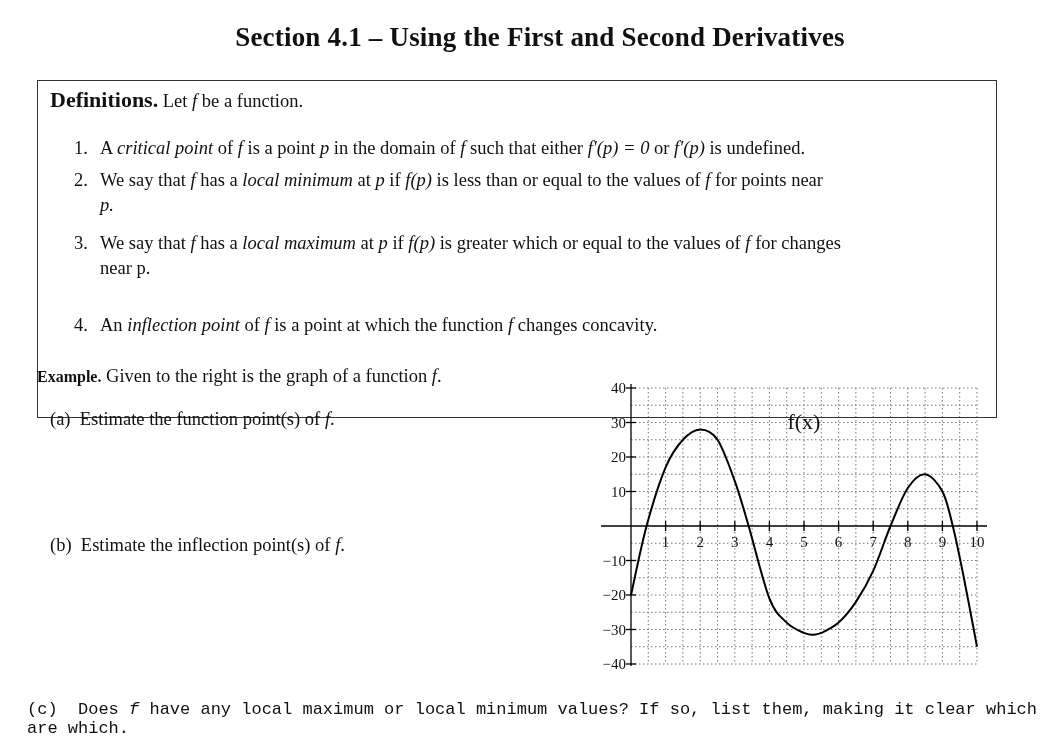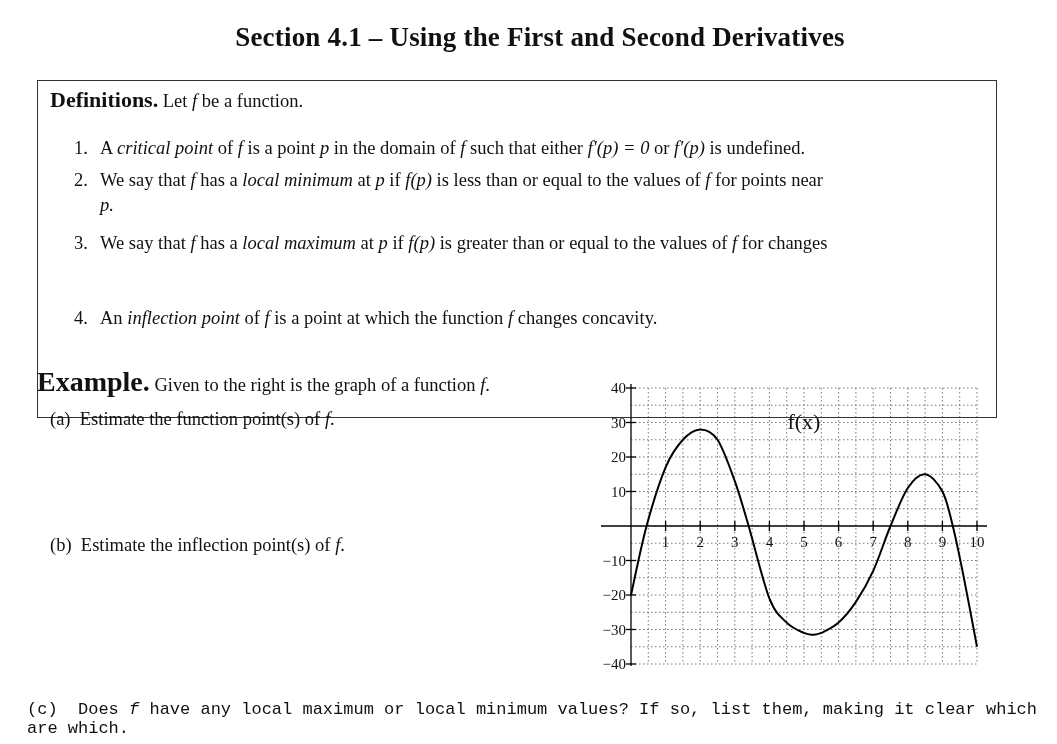--- a/index.html
+++ b/index.html
@@ -9,21 +9,21 @@
            font-family:"Liberation Serif", serif; font-weight:bold; font-size:27px; letter-spacing:0.2px; }
   .defbox { position:absolute; left:37px; top:80px; width:960px; height:338px;
             border:1.3px solid #333; box-sizing:border-box; }
   .defhead { position:absolute; left:12px; top:6px; font-family:"Liberation Serif", serif; font-size:18.5px; }
   .defhead b { font-size:22px; }
   .item { position:absolute; left:36px; right:12px; font-family:"Liberation Serif", serif; font-size:18.5px; line-height:25px; }
   .item .num { display:inline-block; width:26px; }
   .item .cont { padding-left:26px; }
   i, .m { font-style:italic; }
   .ex { position:absolute; left:37px; top:366px; font-family:"Liberation Serif", serif; font-size:18.5px; }
-  .ex b { font-size:28px; }
+  .ex b { font-size:16px; }
   .q { position:absolute; left:50px; font-family:"Liberation Serif", serif; font-size:18.5px; }
   .qc { position:absolute; left:27px; top:700px; font-family:Liberation Mono, monospace; font-size:17px; }
   svg text { font-family:"Liberation Serif", serif; }
 </style>
 </head>
 <body>
 
 <div class="title">Section 4.1 – Using the First and Second Derivatives</div>
 
 <div class="defbox">
@@ -35,24 +35,25 @@
   <div class="item" style="top:55px">
     <span class="num">1.</span><span>A </span><i>critical point</i><span> of </span><i>f</i><span> is a point </span><i>p</i><span> in the domain of </span><i>f</i><span> such that either </span><i>f′(p) = 0</i><span> or </span><i>f′(p)</i><span> is undefined.</span>
   </div>
 
   <div class="item" style="top:87px; text-align:justify">
     <span class="num">2.</span><span>We say that </span><i>f</i><span> has a </span><i>local minimum</i><span> at </span><i>p</i><span> if </span><i>f(p)</i><span> is less than or equal to the values of </span><i>f</i><span> for points near</span>
     <div class="cont"><i>p.</i></div>
   </div>
 
   <div class="item" style="top:150px">
-    <span class="num">3.</span><span>We say that </span><i>f</i><span> has a </span><i>local maximum</i><span> at </span><i>p</i><span> if </span><i>f(p)</i><span> is greater than or equal to the values of </span><i>f</i><span> for changes</span>
+    <span class="num">3.</span><span>We say that </span><i>f</i><span> has a </span><i>local maximum</i><span> at </span><i>p</i><span> if </span><i>f(p)</i><span> is greater which or equal to the values of </span><i>f</i><span> for changes</span>
+    <div class="cont">near p.</div>
   </div>
 
-  <div class="item" style="top:225px">
+  <div class="item" style="top:232px">
     <span class="num">4.</span><span>An </span><i>inflection point</i><span> of </span><i>f</i><span> is a point at which the function </span><i>f</i><span> changes concavity.</span>
   </div>
 </div>
 
 <div class="ex">
   <b>Example.</b>
   <span>Given to the right is the graph of a function </span><i>f</i><span>.</span>
 </div>
 
 <div class="q" style="top:409px">

